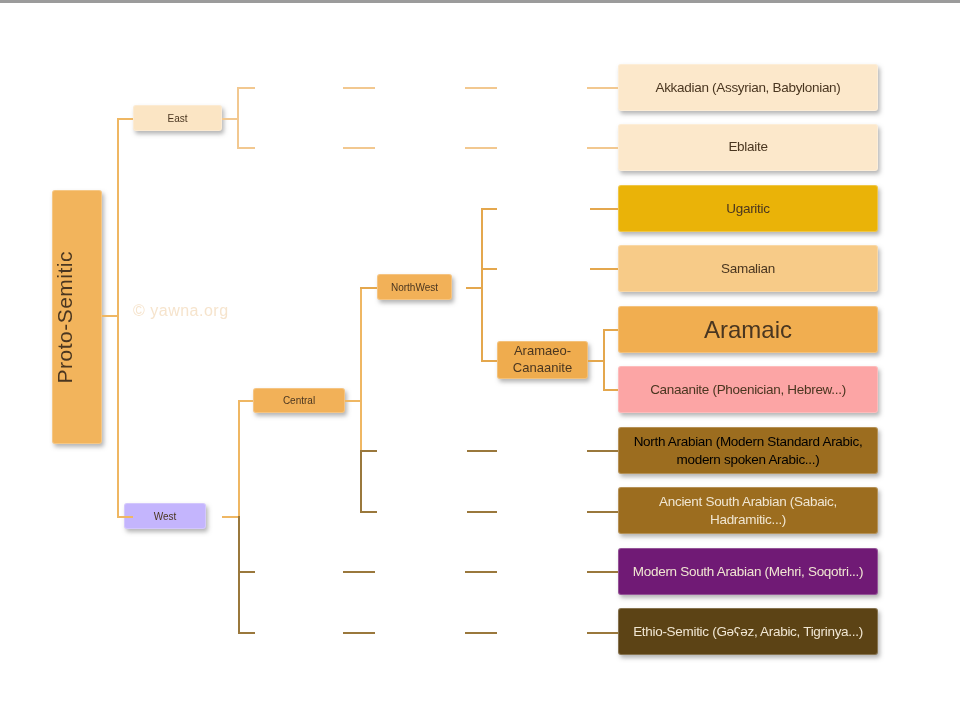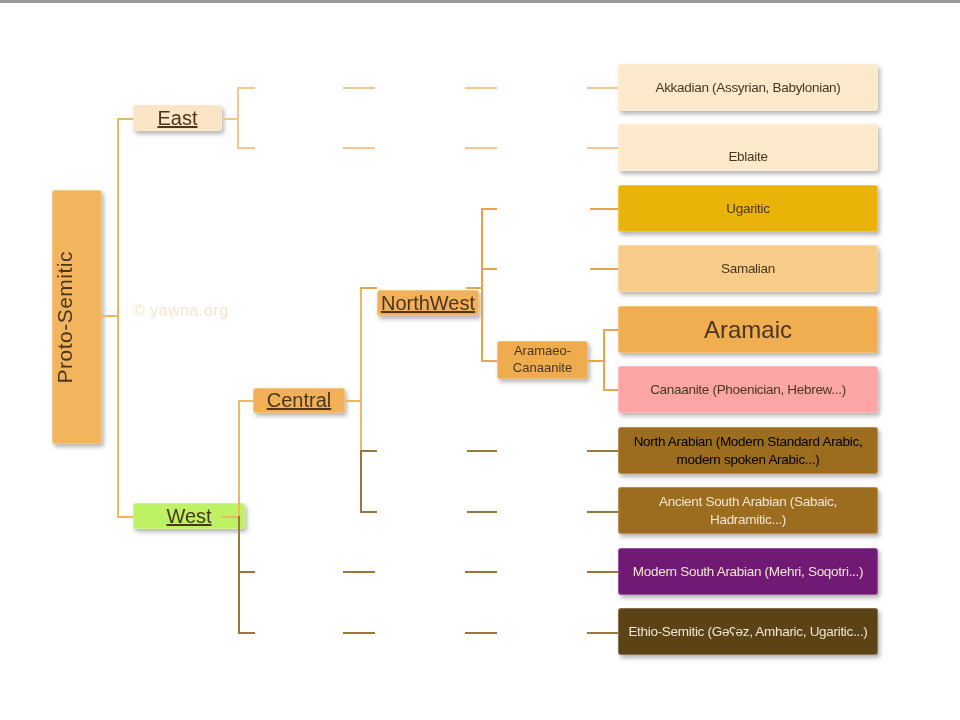--- a/index.html
+++ b/index.html
@@ -8,67 +8,67 @@
     font-family:"Liberation Sans", sans-serif;overflow:hidden;
   }
   #topbar{position:absolute;left:0;top:0;width:960px;height:3px;}
   .node{
     position:absolute;box-sizing:border-box;display:flex;align-items:center;justify-content:center;
     text-align:center;border-radius:3px;
     box-shadow:2px 3px 4px rgba(110,110,110,.5);
     border:1px solid rgba(255,255,255,.25);
   }
   .node .inner{width:100%;}
-  .leaf{left:618px;width:260px;height:47px;padding:4px 4px;font-size:13.5px;letter-spacing:-0.3px;line-height:1.32;}
+  .leaf{left:618px;width:260px;height:47px;padding:14px 4px;font-size:13.5px;letter-spacing:-0.3px;line-height:1.32;}
   .leaf.big{font-size:24px;letter-spacing:0;}
   .root-node{
     left:52px;top:190px;width:50px;height:254px;
   }
   .root-node .inner{
     writing-mode:vertical-rl;transform:rotate(180deg);
     font-size:21px;letter-spacing:.5px;white-space:nowrap;
   }
   .ln{position:absolute;}
   .h{height:1.5px;}
   .v{width:1.5px;}
   .c-light{background:var(--line-light);}
   .c-mid{background:var(--line-mid);}
   .c-gold{background:var(--line-gold);}
   .c-brown{background:var(--line-brown);}
   #watermark{
     position:absolute;left:133px;top:302px;font-size:16px;letter-spacing:.5px;
     color:#f6e4cd;
   }
-  .small-node{font-size:20px;text-decoration:underline;}
+  .small-node{font-size:10px;}
   .two-line{font-size:13px;line-height:1.3;padding:2px;}
 </style>
 </head>
 <body>
 
 <div id="canvas">
 
   <div id="topbar" style="background: rgb(155, 155, 155);"></div>
 
   <div id="watermark">© yawna.org</div>
 
   <div class="node root-node" style="background: rgb(242, 180, 92); color: rgb(74, 54, 32);">
     <div class="inner">Proto-Semitic</div>
   </div>
 
   <div class="node small-node" style="left: 133px; top: 105px; width: 89px; height: 26px; background: rgb(251, 229, 196); color: rgb(74, 54, 32);">
     <div class="inner">East</div>
   </div>
-  <div class="node small-node" style="left: 133px; top: 503px; width: 112px; height: 26px; background: #bef264; color: rgb(74, 54, 32);">
+  <div class="node small-node" style="left: 124px; top: 503px; width: 82px; height: 26px; background: #c4b5fd; color: rgb(74, 54, 32);">
     <div class="inner">West</div>
   </div>
 
   <div class="node small-node" style="left: 253px; top: 388px; width: 92px; height: 25px; background: rgb(242, 177, 88); color: rgb(74, 54, 32);">
     <div class="inner">Central</div>
   </div>
-  <div class="node small-node" style="left: 377px; top: 274px; width: 102px; height: 26px; background: rgb(242, 177, 88); color: rgb(74, 54, 32); margin-top: 16px;">
+  <div class="node small-node" style="left: 377px; top: 274px; width: 75px; height: 26px; background: rgb(242, 177, 88); color: rgb(74, 54, 32);">
     <div class="inner">NorthWest</div>
   </div>
   <div class="node two-line" style="left: 497px; top: 341px; width: 91px; height: 38px; background: rgb(239, 172, 78); color: rgb(74, 54, 32);">
     <div class="inner">Aramaeo-Canaanite</div>
   </div>
 
   <div class="node leaf" style="top: 64px; background: rgb(252, 232, 203); color: rgb(74, 54, 32);">
       <div class="inner">Akkadian (Assyrian, Babylonian)</div>
     </div>
   <div class="node leaf" style="top: 124px; background: rgb(252, 232, 203); color: rgb(74, 54, 32); align-items: flex-end;">
@@ -89,21 +89,21 @@
   <div class="node leaf" style="top: 427px; background: rgb(156, 109, 31); color: #000000;">
       <div class="inner">North Arabian (Modern Standard Arabic, modern spoken Arabic...)</div>
     </div>
   <div class="node leaf" style="top: 487px; background: rgb(156, 109, 31); color: rgb(240, 230, 210);">
       <div class="inner">Ancient South Arabian (Sabaic, Hadramitic...)</div>
     </div>
   <div class="node leaf" style="top: 548px; background: #701a75; color: rgb(240, 230, 210);">
       <div class="inner">Modern South Arabian (Mehri, Soqotri...)</div>
     </div>
   <div class="node leaf" style="top: 608px; background: rgb(92, 67, 21); color: rgb(240, 230, 210);">
-      <div class="inner">Ethio-Semitic (Gəʕəz, Amharic, Ugaritic...)</div>
+      <div class="inner">Ethio-Semitic (Gəʕəz, Arabic, Tigrinya...)</div>
     </div>
 
   <div class="ln h c-mid" style="left:102px;top:315px;width:15px;"></div>
   <div class="ln v c-mid" style="left:117px;top:118px;height:399px;"></div>
   <div class="ln h c-mid" style="left:117px;top:118px;width:16px;"></div>
   <div class="ln h c-mid" style="left:117px;top:516px;width:16px;"></div>
 
   <div class="ln h c-light" style="left:222px;top:118px;width:15px;"></div>
   <div class="ln v c-light" style="left:237px;top:87px;height:61px;"></div>
   <div class="ln h c-light" style="left:237px;top:87px;width:18px;"></div>

